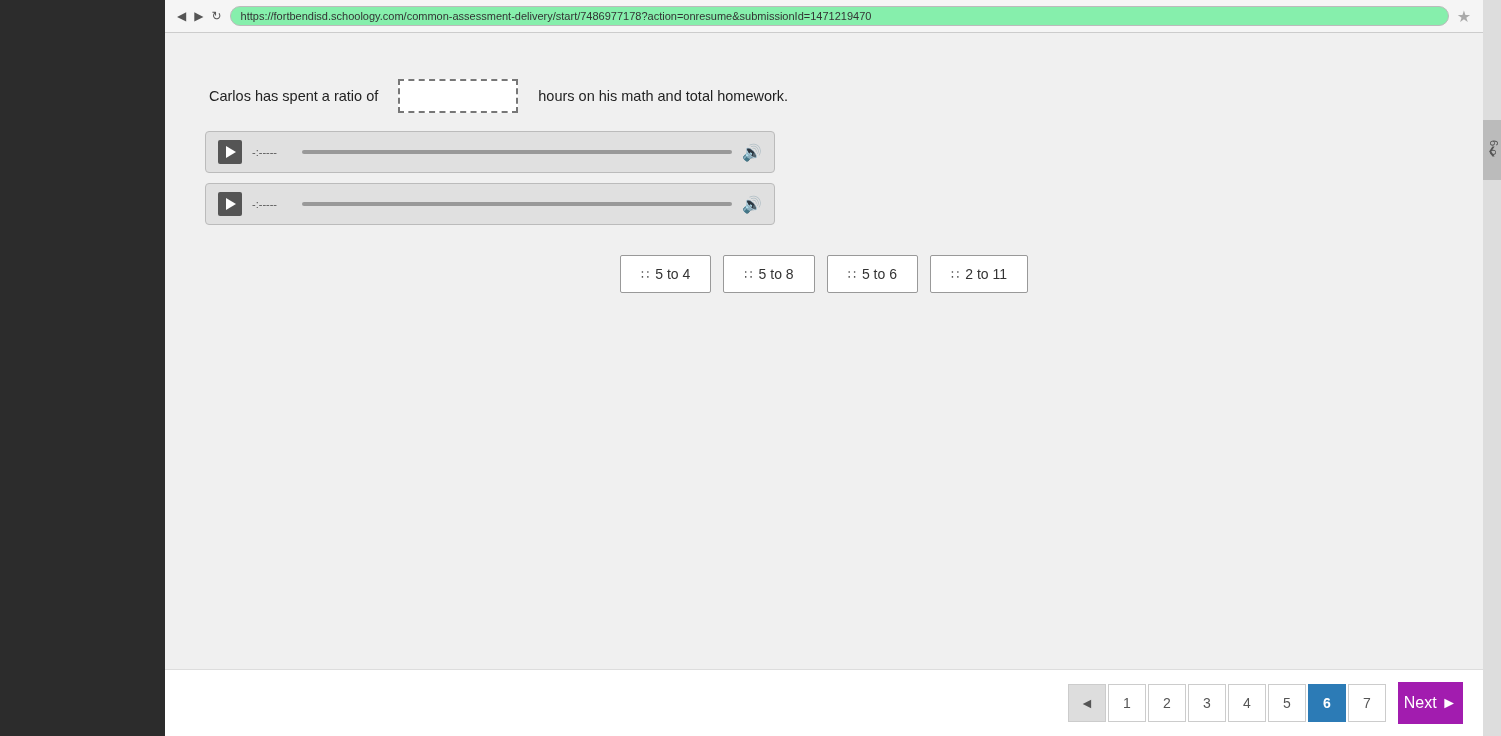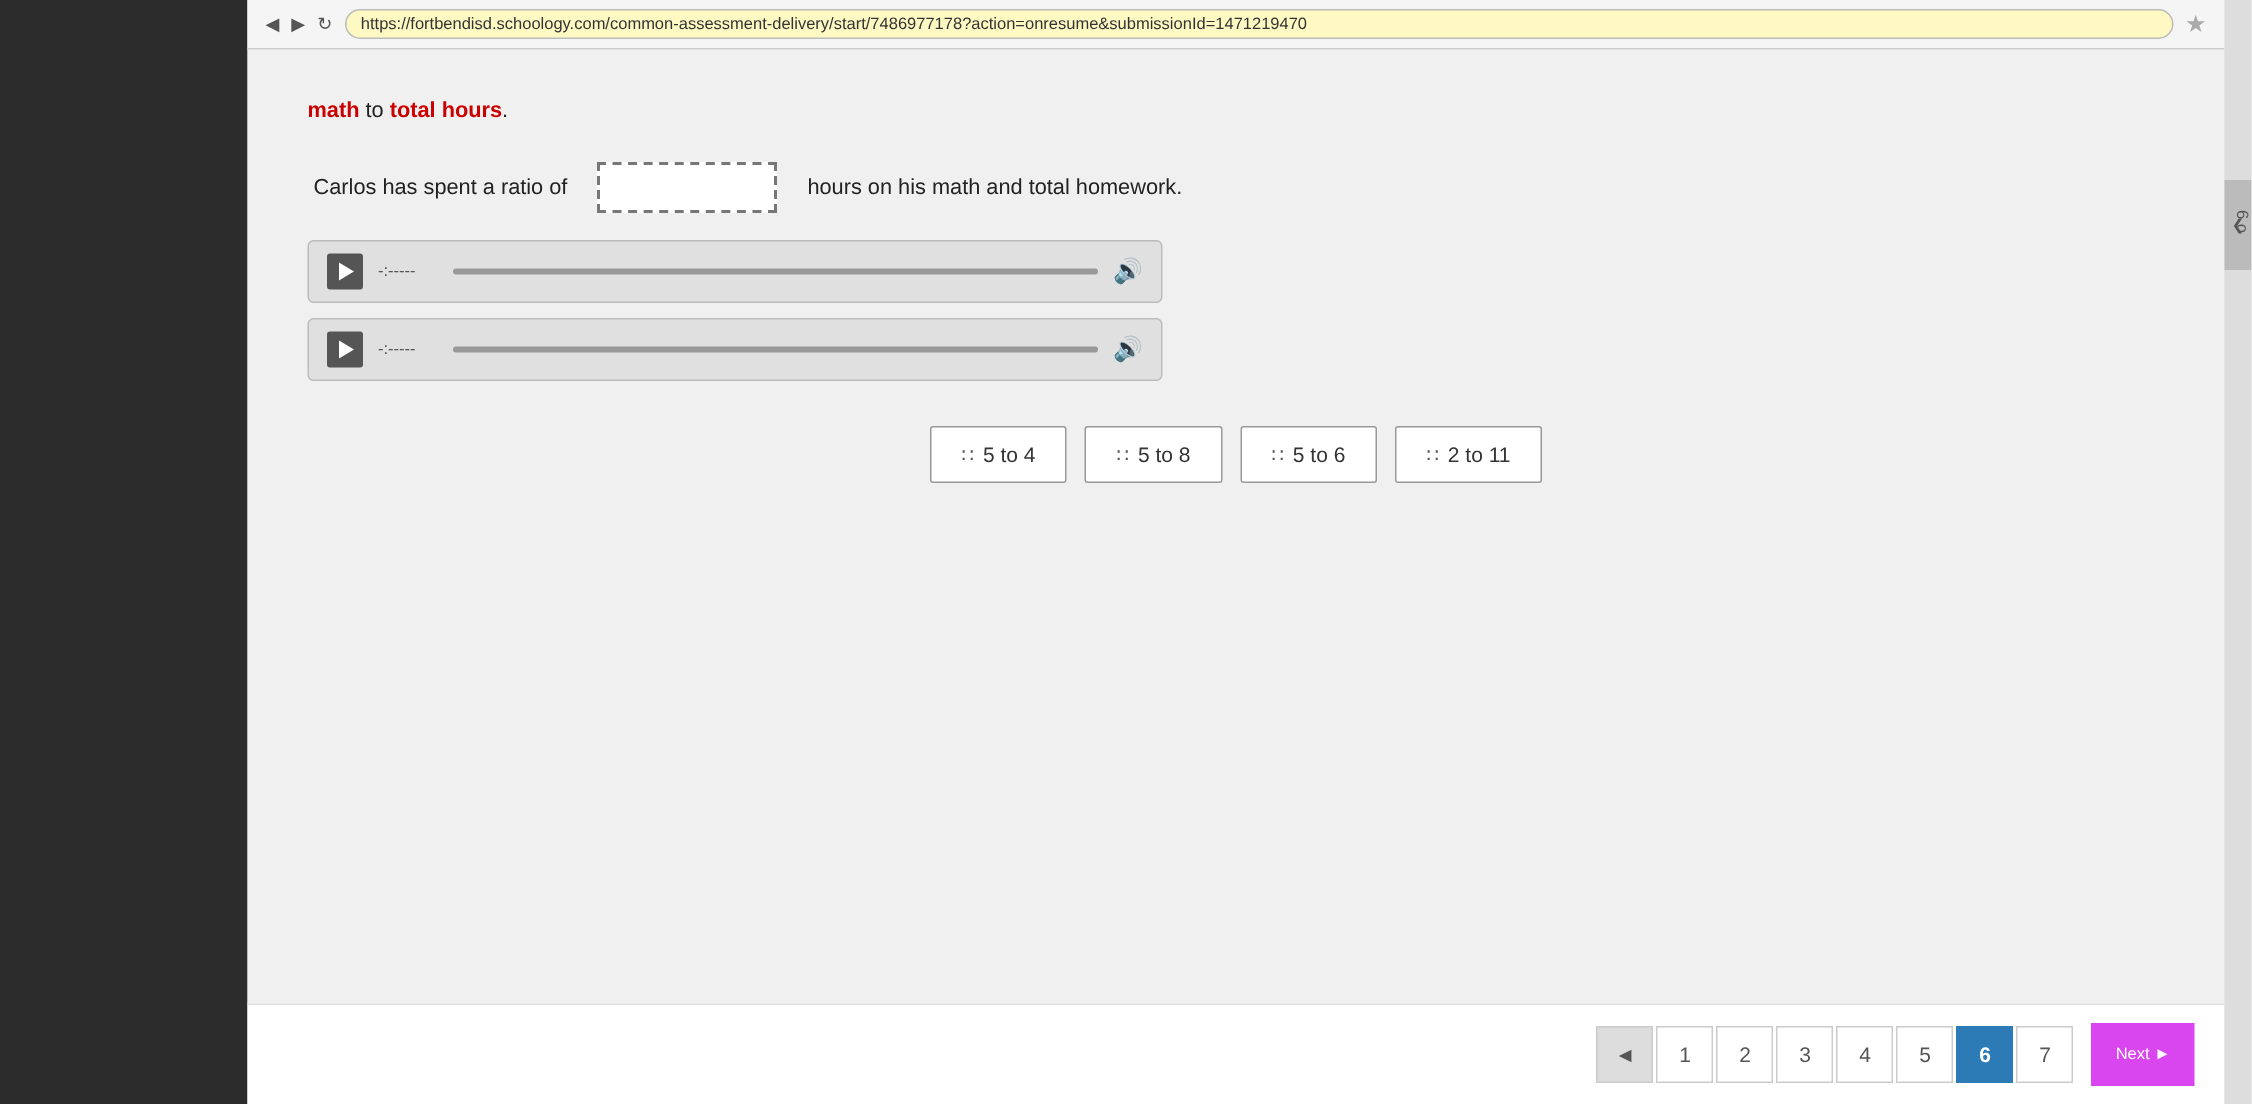--- a/index.html
+++ b/index.html
@@ -29,21 +29,21 @@
       border-bottom: 1px solid #ccc;
       padding: 6px 12px;
       font-size: 12px;
       color: #333;
       display: flex;
       align-items: center;
       gap: 8px;
     }
     .browser-url {
       flex: 1;
-      background: #fef9c3;
+      background: #86efac;
       border: 1px solid #bbb;
       border-radius: 12px;
       padding: 3px 10px;
       font-size: 11px;
       color: #333;
     }
     .content-area {
       flex: 1;
       padding: 24px 40px;
       overflow-y: auto;
@@ -189,25 +189,25 @@
     .nav-btn.active {
       background: #2c7bb6;
       color: white;
       border-color: #2c7bb6;
       font-weight: bold;
     }
     .nav-btn.arrow {
       background: #ddd;
     }
     .next-btn {
-      background: #d946ef;
+      background: #a21caf;
       color: white;
       border: none;
-      padding: 10px 16px;
-      font-size: 11px;
+      padding: 10px 6px;
+      font-size: 16px;
       cursor: pointer;
       display: flex;
       align-items: center;
       gap: 6px;
       margin-left: 8px;
       height: 42px;
     }
     .right-panel {
       width: 18px;
       background: #ddd;
@@ -241,25 +241,20 @@
     <span style="cursor:pointer;color:#555;">◀</span>
     <span style="cursor:pointer;color:#555;">▶</span>
     <span style="cursor:pointer;color:#555;">↻</span>
     <div class="browser-url">https://fortbendisd.schoology.com/common-assessment-delivery/start/7486977178?action=onresume&amp;submissionId=1471219470</div>
     <span style="cursor:pointer;color:#aaa;font-size:16px;">★</span>
   </div>
 
   <div class="content-area">
 
 
-    <p class="question-text" style="margin-top:6px;">
-      <span class="highlight-math">math</span>
-      <span> </span><span>to</span><span> </span>
-      <span class="highlight-total">total hours</span><span>.</span>
-    </p>
 
     <div class="fill-in-row">
       <span>Carlos has spent a  ratio of</span>
       <div class="answer-box"></div>
       <span>hours on his math and total homework.</span>
     </div>
 
     <div class="audio-player">
       <button class="play-btn"></button>
       <span class="time-display">-:-----</span>

